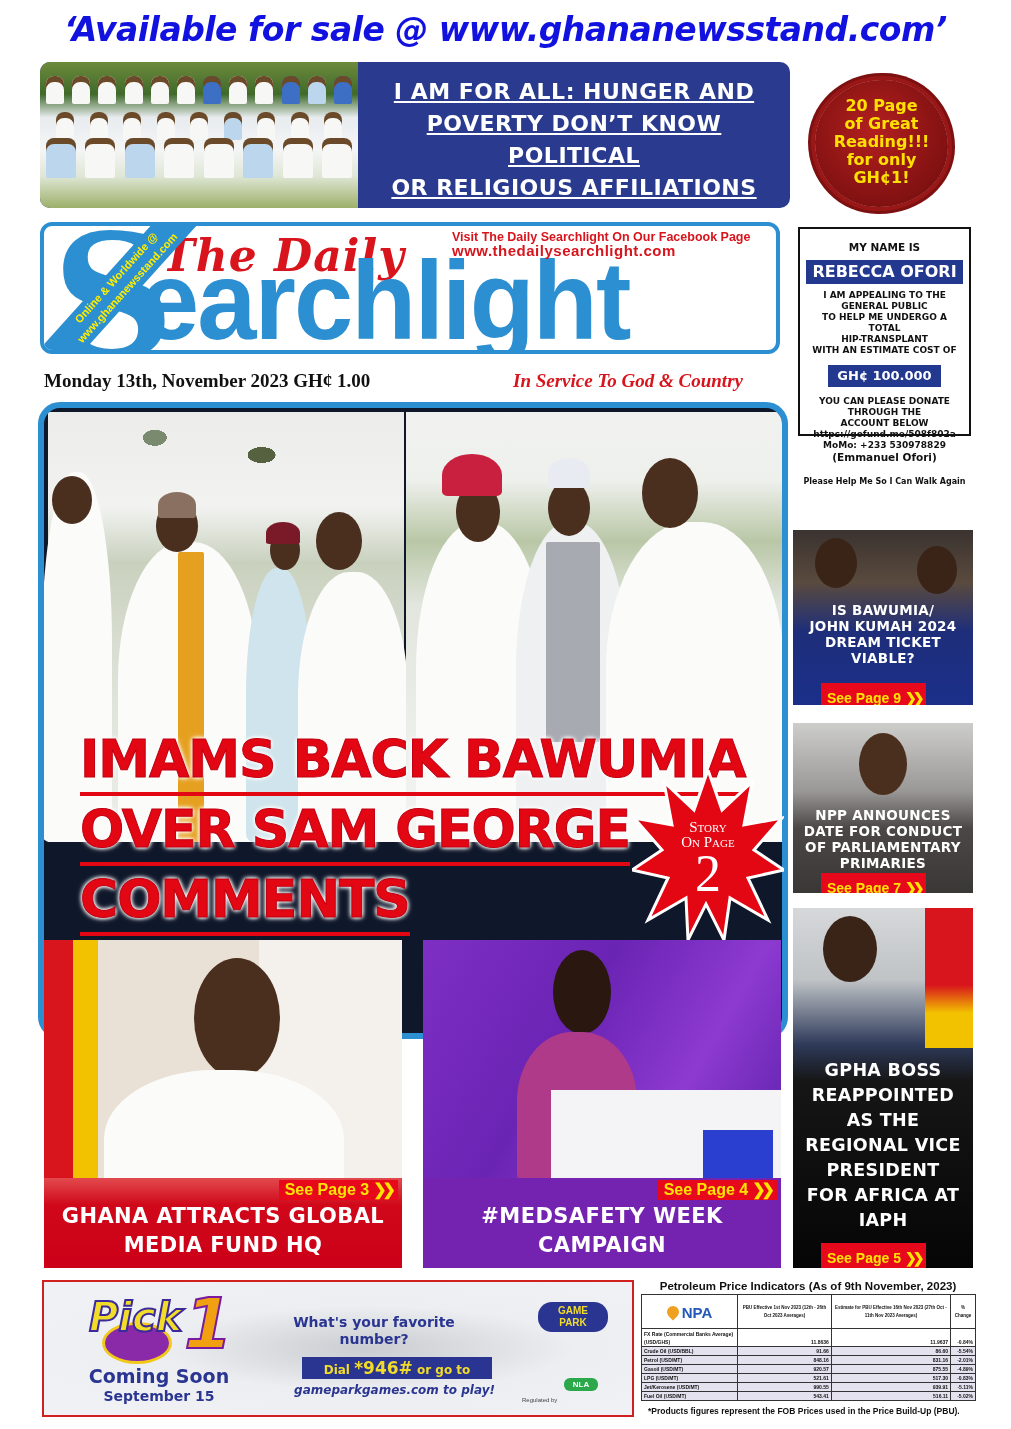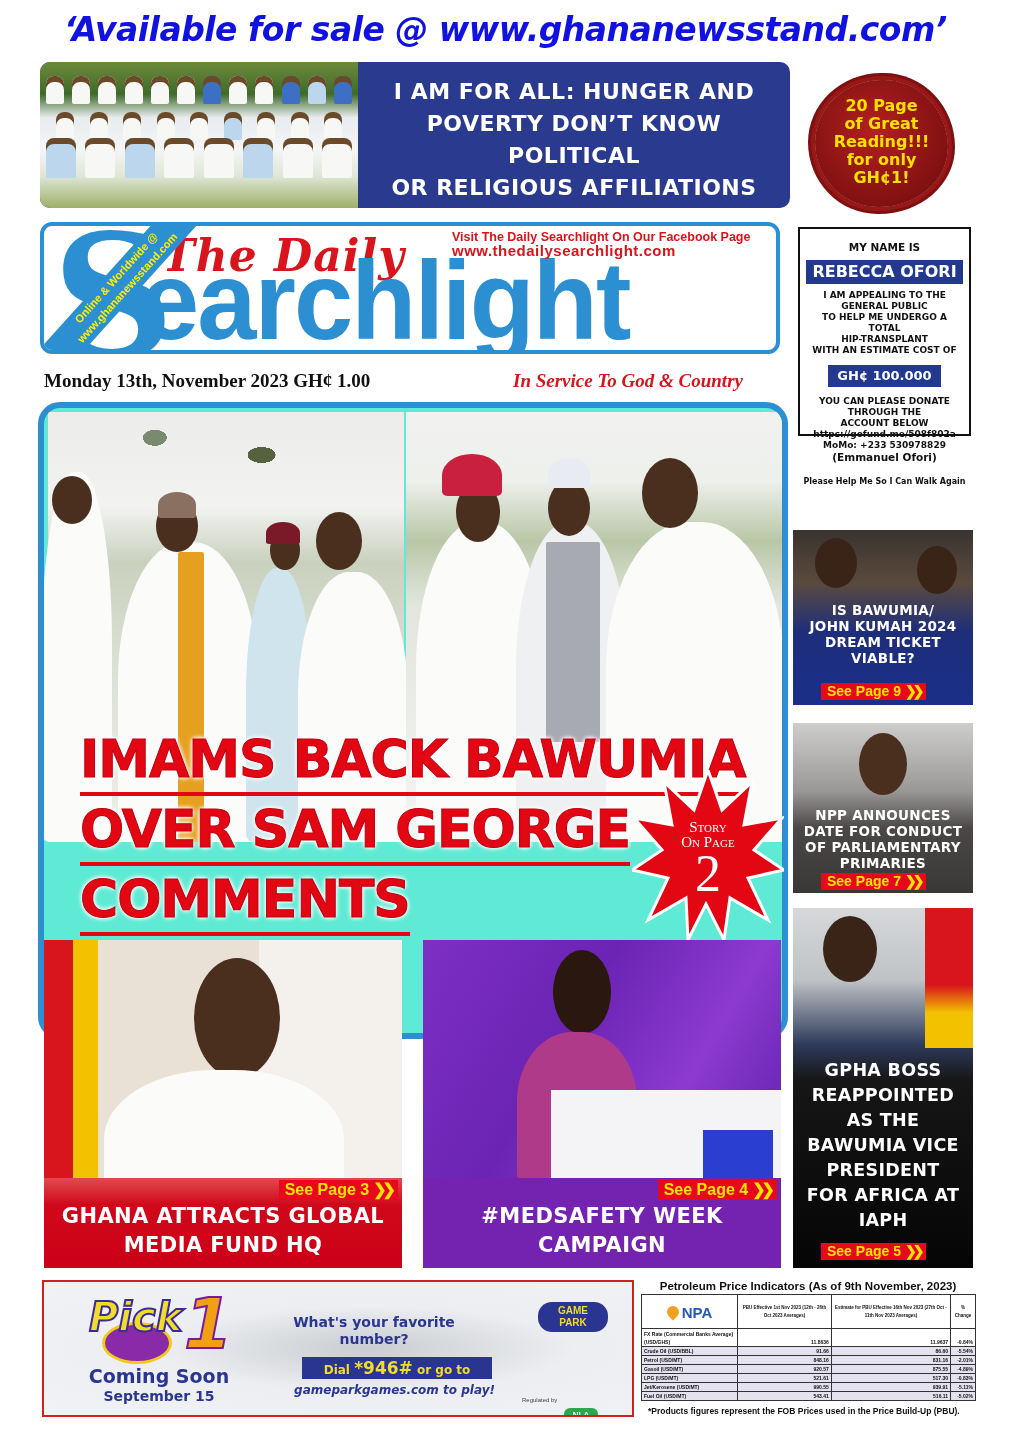--- a/index.html
+++ b/index.html
@@ -12,21 +12,21 @@
   .sale-banner { left: 0; top: 10px; width: 1011px; text-align: center; color: #1212e0; font-style: italic; font-weight: bold; font-size: 33px; font-family: "DejaVu Sans", sans-serif; letter-spacing: -0.5px; }
 
   
   .top-story { left: 40px; top: 62px; width: 750px; height: 146px; border-radius: 10px; overflow: hidden; background: #2a3a8e; }
   .top-photo { left: 0; top: 0; width: 318px; height: 146px; background:
       linear-gradient(180deg, #6d8a3b 0%, #3f6a2a 22%, #e8ecef 38%, #f4f5f6 60%, #dfe7d6 78%, #9db06a 100%); }
   .top-photo .row { position: absolute; left: 6px; right: 6px; height: 28px; display: flex; justify-content: space-between; }
   .top-photo .person { width: 18px; height: 28px; background: #f7f7f5; border-radius: 8px 8px 2px 2px; box-shadow: inset 0 6px 0 #6b4a2a; }
   .top-photo .person.b { background: #3d6fc4; }
   .top-photo .person.lb { background: #bcd6ee; }
-  .top-panel { left: 318px; top: 0; width: 432px; height: 146px; color: #ffffff; text-align: center; font-family: "DejaVu Sans", sans-serif; font-weight: bold; }
+  .top-panel { left: 318px; top: 0; width: 432px; height: 146px; color: #ffffff; text-align: center; font-family: "DejaVu Sans", sans-serif; font-weight: bold; text-decoration: underline; }
   .top-panel .headline { margin-top: 14px; font-size: 22px; line-height: 32px; letter-spacing: 0.5px; }
   .see-page { display: inline-block; background: #e8081c; color: #ffe500; font-weight: bold; font-family: "Liberation Sans", sans-serif; padding: 1px 6px; line-height: 20px; }
   .see-page .chev { color: #ffe500; letter-spacing: -4px; margin-left: 4px; font-weight: bold; }
 
   
   .seal { left: 815px; top: 80px; width: 133px; height: 127px; border-radius: 50% 48% 52% 47% / 49% 53% 47% 51%; background: radial-gradient(circle at 45% 40%, #b3201f 0%, #8c1414 55%, #6d0c0c 100%); box-shadow: 0 0 0 4px #9a1717, 0 0 0 7px #7d1010; color: #ffe000; text-align: center; font-weight: bold; font-size: 16px; line-height: 18px; padding-top: 17px; font-family: "DejaVu Sans", sans-serif; }
 
   
   .masthead { left: 40px; top: 222px; width: 740px; height: 132px; border: 4px solid #2b8fd1; border-radius: 12px; overflow: hidden; background: #fff; }
   .mh-title-small { left: 118px; top: 4px; font-family: "DejaVu Serif", serif; font-weight: bold; font-size: 44px; color: #d8141c; font-style: italic; letter-spacing: 1px; }
@@ -40,21 +40,21 @@
   .slogan { left: 513px; top: 370px; font-family: "Liberation Serif", serif; font-style: italic; font-weight: bold; font-size: 19px; color: #d8141c; }
 
   
   .appeal { left: 798px; top: 227px; width: 173px; height: 209px; border: 2px solid #111; text-align: center; font-weight: bold; font-family: "DejaVu Sans", sans-serif; color: #111; font-size: 9px; line-height: 11px; padding-top: 12px; }
   .appeal .blue-box { background: #23398f; color: #fff; margin: 6px 6px; font-size: 16px; line-height: 24px; }
   .appeal .blue-box.amount { margin: 9px 28px; font-size: 13px; line-height: 22px; }
   .appeal .big { font-size: 10.5px; line-height: 13px; }
   .appeal .foot { margin-top: 12px; font-size: 8px; }
 
   
-  .lead { left: 38px; top: 402px; width: 750px; height: 637px; border: 6px solid #2b8fd1; border-radius: 22px; background: #5eead4; overflow: hidden; }
+  .lead { left: 38px; top: 402px; width: 750px; height: 637px; border: 6px solid #2b8fd1; border-radius: 22px; background: #0f172a; overflow: hidden; }
   .lead-photo { position: absolute; top: 4px; height: 430px; }
   .lead-photo.left { left: 4px; width: 356px; background:
       radial-gradient(ellipse 12px 8px at 30% 6%, #7a8a6e 0 99%, transparent 100%),
       radial-gradient(ellipse 14px 8px at 60% 10%, #55613f 0 99%, transparent 100%),
       linear-gradient(180deg, #ecedeb 0%, #f2f3f1 22%, #c9d1be 35%, #d9ded2 55%, #eef0ec 100%); }
   .lead-photo.right { left: 362px; width: 378px; background:
       linear-gradient(180deg, #f1f2f0 0%, #eef0ec 16%, #b9c7a6 30%, #e2e6de 45%, #f4f5f3 100%); }
   .figure { position: absolute; border-radius: 46% 46% 8px 8px; background: #fbfbfa; }
   .head { position: absolute; border-radius: 50%; background: #4a2f1f; }
   .cap { position: absolute; border-radius: 50% 50% 10% 10%; }
@@ -63,21 +63,21 @@
   .lead-head .line { display: block; border-bottom: 4px solid #e30613; width: max-content; padding-bottom: 0; }
 
   .starburst { left: 632px; top: 770px; width: 152px; height: 170px; }
   .starburst-text { left: 632px; top: 820px; width: 152px; text-align: center; color: #fff; font-family: "Liberation Serif", serif; }
   .starburst-text .sm { font-size: 15px; line-height: 15px; font-variant: small-caps; }
   .starburst-text .num { font-size: 52px; line-height: 48px; }
 
   
   .side { left: 793px; width: 180px; overflow: hidden; color: #fff; text-align: center; font-family: "DejaVu Sans", sans-serif; font-weight: bold; }
   .side .title { position: absolute; left: 0; right: 0; font-size: 13.5px; line-height: 16px; letter-spacing: 0.3px; }
-  .side .see-page { position: absolute; left: 28px; font-size: 14px; line-height: 17px; padding: 0 6px; }
+  .side .see-page { position: absolute; left: 28px; font-size: 14px; line-height: 17px; padding: 7px 6px; }
   .side1 { top: 530px; height: 175px; background: linear-gradient(180deg, #3a3330 0%, #5a4a3e 30%, #1e2e7a 58%, #1b2f8a 100%); }
   .side2 { top: 723px; height: 170px; background: linear-gradient(180deg, #cdcdcc 0%, #9a9897 40%, #4a4746 62%, #3a3837 100%); }
   .side3 { top: 908px; height: 360px; background: linear-gradient(180deg, #d6d8da 0%, #bfc3c6 20%, #2e3a5a 38%, #161616 48%, #050505 100%); }
   .flag { position: absolute; right: 0; width: 48px; background: linear-gradient(180deg, #d8141c 0%, #d8141c 55%, #f2c200 75%, #f2c200 100%); }
 
   
   .card { top: 940px; width: 358px; height: 328px; overflow: hidden; color: #fff; text-align: center; font-family: "DejaVu Sans", sans-serif; font-weight: bold; }
   .card .photo { position: absolute; left: 0; top: 0; right: 0; height: 238px; }
   .card .band { position: absolute; left: 0; right: 0; bottom: 0; height: 90px; }
   .card .title { position: absolute; left: 0; right: 0; bottom: 8px; font-size: 21px; line-height: 29px; letter-spacing: 0.4px; }
@@ -98,21 +98,21 @@
   .pick-ball { left: 58px; top: 40px; width: 70px; height: 42px; border-radius: 50%; background: #8a2aa8; border: 3px solid #f2c81a; }
   .ad-coming { left: 20px; top: 83px; width: 190px; text-align: center; color: #2a3591; font-weight: bold; font-family: "DejaVu Sans", sans-serif; }
   .ad-coming .cs { font-size: 19px; line-height: 22px; }
   .ad-coming .date { font-size: 14px; line-height: 18px; }
   .ad-q { left: 230px; top: 32px; width: 200px; text-align: center; color: #2a3591; font-weight: bold; font-size: 14px; line-height: 17px; font-family: "DejaVu Sans", sans-serif; }
   .ad-dial { left: 258px; top: 75px; width: 190px; height: 22px; background: #2a3591; color: #f2dc2a; font-weight: bold; font-size: 12px; line-height: 22px; text-align: center; font-family: "DejaVu Sans", sans-serif; }
   .ad-dial .code { font-size: 17px; }
   .ad-site { left: 228px; top: 101px; width: 245px; text-align: center; color: #2a3591; font-weight: bold; font-size: 12px; font-family: "DejaVu Sans", sans-serif; font-style: italic; }
   .ad-gp { left: 494px; top: 20px; width: 70px; height: 30px; border-radius: 14px; background: #2a3591; color: #f2dc2a; font-weight: bold; font-size: 10px; line-height: 12px; text-align: center; padding-top: 3px; }
   .ad-reg { left: 478px; top: 115px; font-size: 6px; color: #444; }
-  .ad-nla { left: 520px; top: 126px; width: 34px; height: 13px; border-radius: 6px; background: #2ba84a; color: #fff; font-size: 8px; font-weight: bold; text-align: center; line-height: 13px; }
+  .ad-nla { left: 520px; top: 96px; width: 34px; height: 13px; border-radius: 6px; background: #2ba84a; color: #fff; font-size: 8px; font-weight: bold; text-align: center; line-height: 13px; }
 
   
   .petro-title { left: 640px; top: 1280px; width: 336px; text-align: center; font-weight: bold; font-size: 11.5px; color: #111; }
   .petro-table { left: 641px; top: 1294px; width: 335px; border-collapse: collapse; font-size: 5px; font-weight: bold; color: #111; }
   .petro-table td, .petro-table th { border: 1px solid #333; padding: 0 2px; height: 9px; line-height: 8px; }
   .petro-table th { font-size: 4.5px; text-align: center; height: 34px; }
   .petro-table th.logo { width: 96px; color: #2359b8; font-size: 15px; font-weight: bold; }
   .petro-table th.logo .drop { display: inline-block; width: 12px; height: 12px; background: #f0a020; border-radius: 50% 50% 50% 0; transform: rotate(-45deg); margin-right: 3px; }
   .petro-table td.num { text-align: right; }
   .petro-table tr.alt td { background: #e4e2ef; }
@@ -279,21 +279,21 @@
   <span class="see-page" style="top:150px;"><span>See Page 7</span><span class="chev">❯❯</span></span>
 </div>
 
 <div class="abs side side3">
   <div class="flag" style="top:0; height:140px;"></div>
   <div class="head" style="left:30px; top:8px; width:54px; height:66px; background:#3a2418;"></div>
   <div class="title" style="top:150px; font-size:17.5px; line-height:25px;">
     <div>GPHA BOSS</div>
     <div>REAPPOINTED</div>
     <div>AS THE</div>
-    <div>BAWUMIA VICE</div>
+    <div>REGIONAL VICE</div>
     <div>PRESIDENT</div>
     <div>FOR AFRICA AT</div>
     <div>IAPH</div>
   </div>
   <span class="see-page" style="top:335px;"><span>See Page 5</span><span class="chev">❯❯</span></span>
 </div>
 
 <div class="abs card card1">
   <div class="photo">
     <div class="head" style="left:150px; top:18px; width:86px; height:120px; background:#4a2e1e;"></div>

